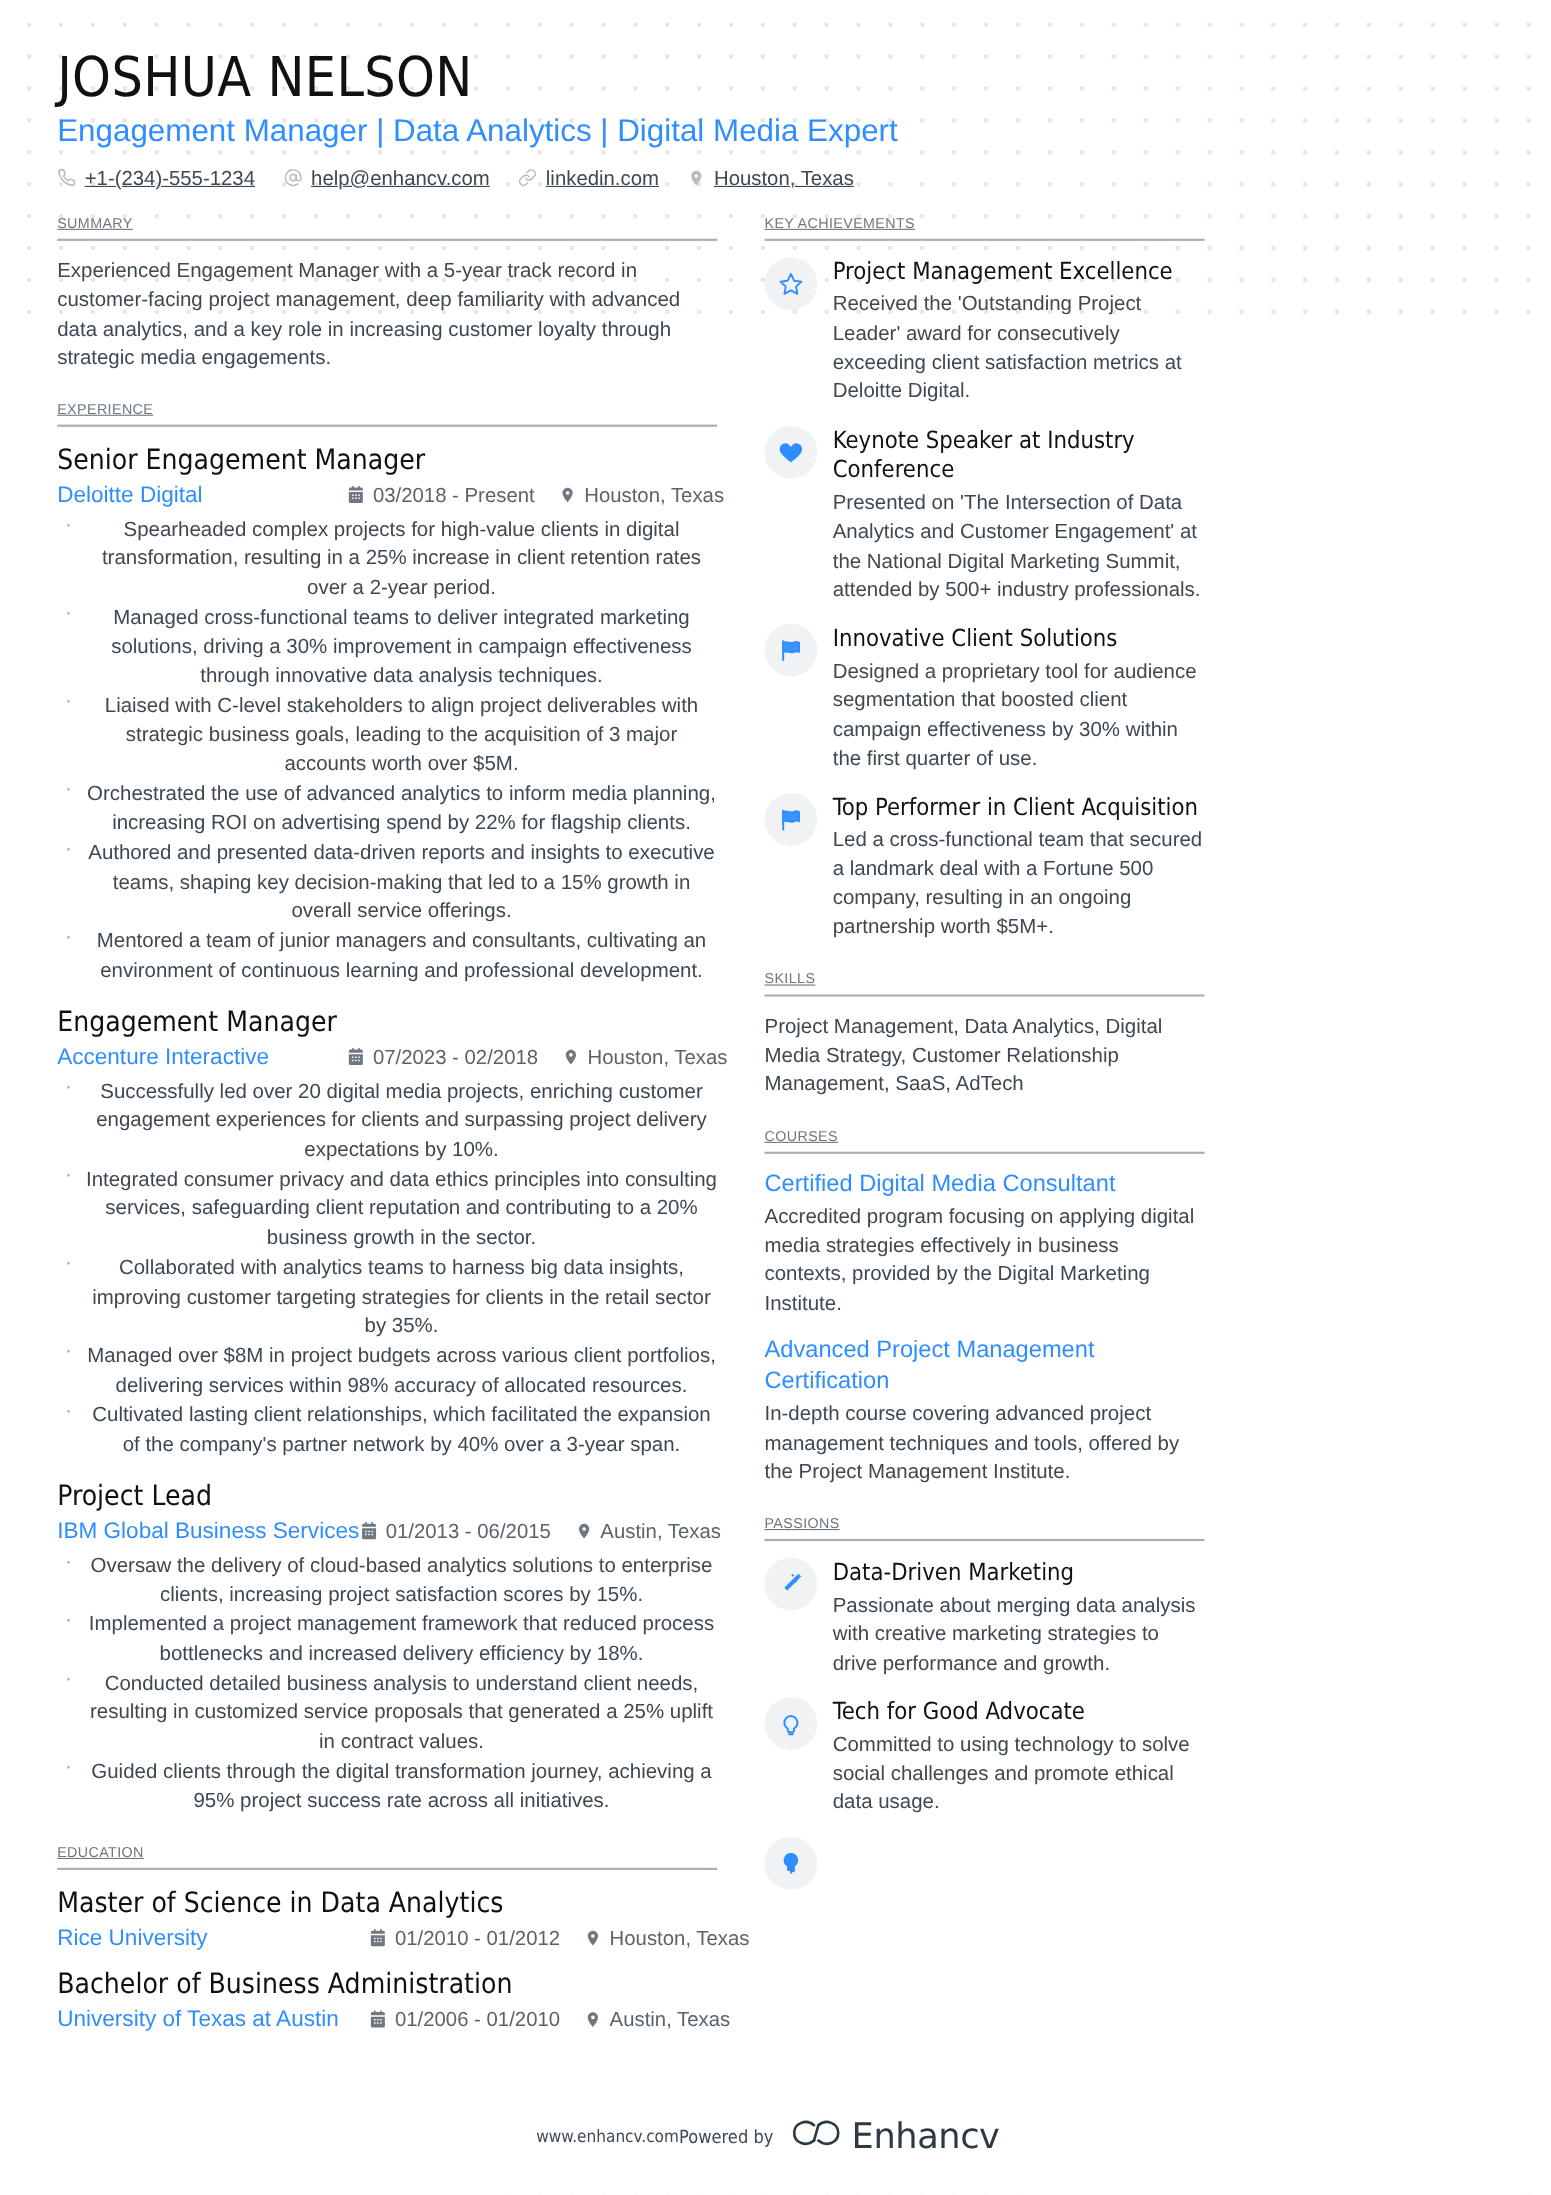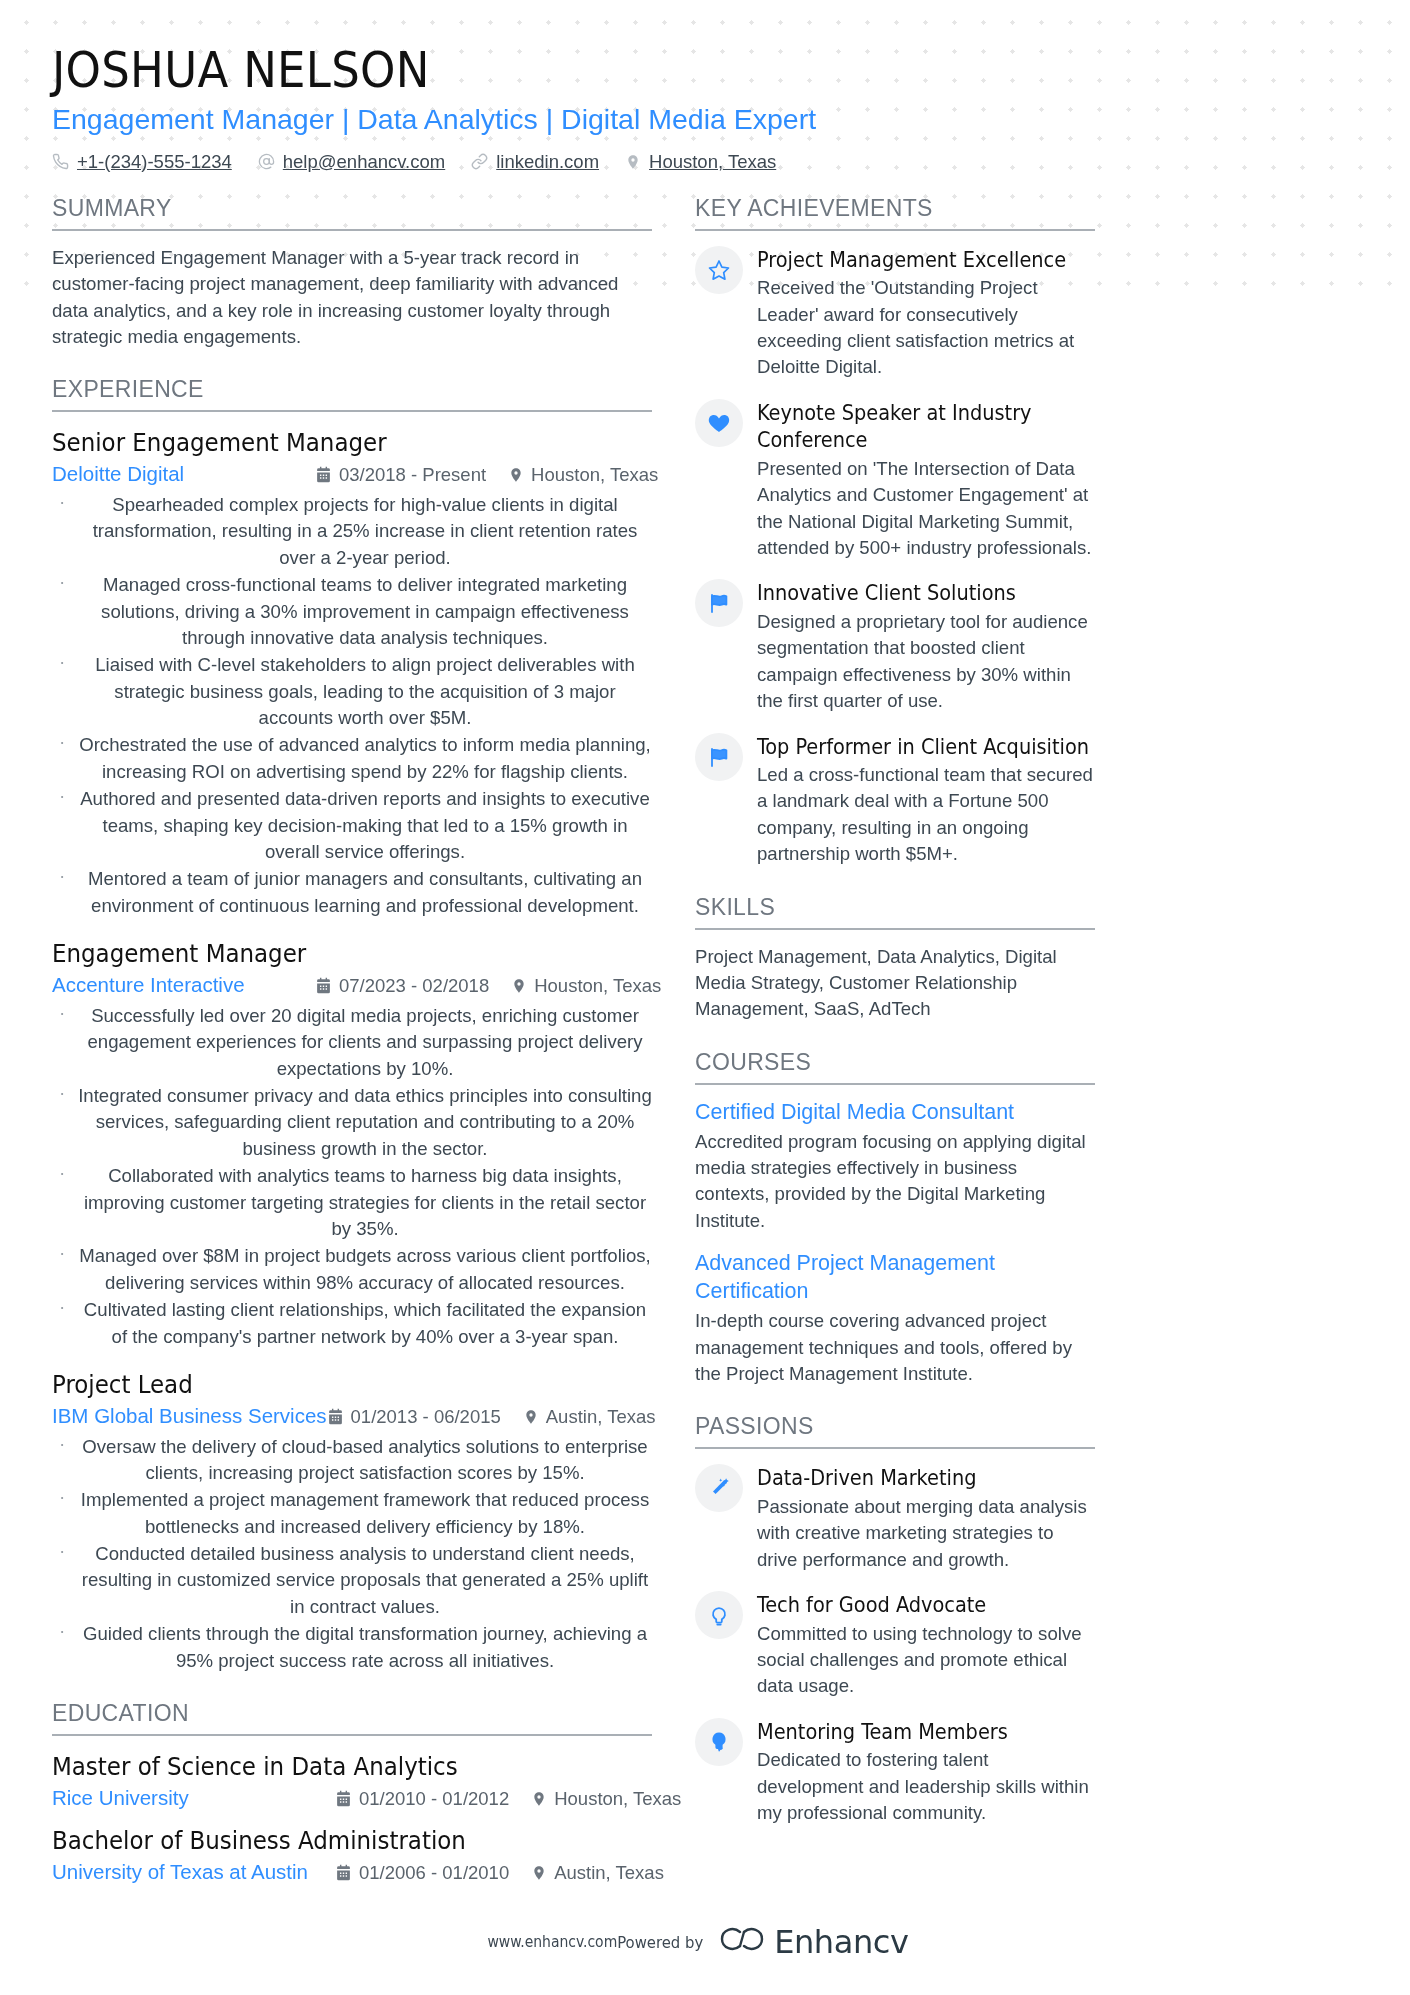--- a/index.html
+++ b/index.html
@@ -68,27 +68,28 @@
   
   .cols { display: flex; margin-top: 22px; align-items: flex-start; }
   .col-left  { width: 600px; flex: 0 0 600px; }
   .col-gap   { width: 43px; flex: 0 0 43px; }
   .col-right { width: 400px; flex: 0 0 400px; }
 
   
   .sec { margin-top: 26px; }
   .sec:first-child { margin-top: 0; }
   .sec-title {
-    font-size: 23px;
+    font-size: 13px;
     letter-spacing: 0.35px;
     color: #6f7780;
     font-weight: 400;
     padding-bottom: 7px;
     border-bottom: 2.5px solid #a9afb5;
     text-transform: uppercase;
+    text-decoration: underline;
   }
   .sec-body { padding-top: 14px; }
 
   
   .para {
     font-size: 18.6px;
     line-height: 1.42;
     color: #3d4852;
   }
 
@@ -558,24 +559,20 @@
                   <div class="ico-title">Tech for Good Advocate</div>
                   <div class="ico-desc">Committed to using technology to solve social challenges and promote ethical data usage.</div>
                 </div>
               </div>
               <div class="ico-item">
                 <div class="ico-circle">
                   <svg width="24" height="24" viewBox="0 0 24 24" fill="none">
                     <path d="M12 2.6a6.6 6.6 0 0 0-3.6 12.1v2.6a1.6 1.6 0 0 0 1.6 1.6h1.3L12 21.6l1.5-2.7h-.8a1.6 1.6 0 0 0 2.9-1.6v-2.6A6.6 6.6 0 0 0 12 2.6z" fill="#2f8eff"></path>
                     <path d="M11.2 18.9L12 21.8l2.1-2.9z" fill="#2f8eff"></path>
                   </svg>
-                </div>
-                <div class="ico-body">
-                  <div class="ico-title">Mentoring Team Members</div>
-                  <div class="ico-desc">Dedicated to fostering talent development and leadership skills within my professional community.</div>
                 </div>
               </div>
             </div>
         </div>
 
       </div>
     </div>
   </div>
 
   <div class="footer">

